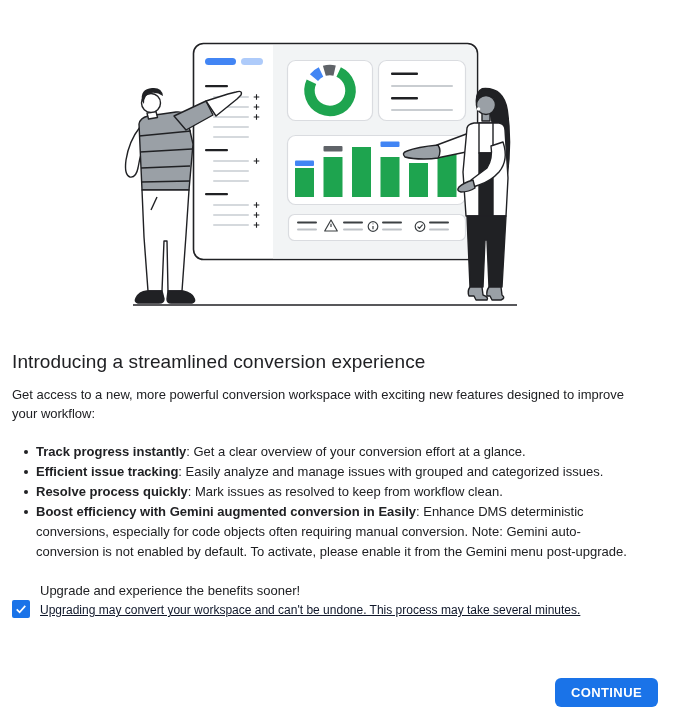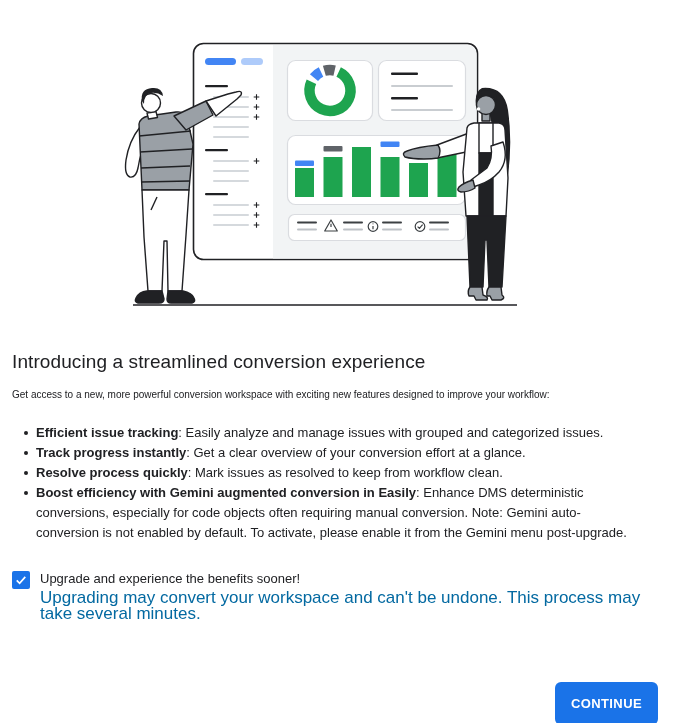--- a/index.html
+++ b/index.html
@@ -10,44 +10,44 @@
     color: #202124; overflow: hidden;
   }
   .illustration-wrap { width: 684px; height: 312px; }
   .illustration-wrap svg { display: block; }
   .content { padding: 0 12px; }
   .dialog-title {
     font-size: 19px; font-weight: 400; line-height: 24px;
     margin: 38px 0 0; color: #202124; letter-spacing: 0.1px;
   }
   .intro {
-    font-size: 10px; line-height: 19px; margin: 11px 0 0;
+    font-size: 13px; line-height: 19px; margin: 11px 0 0;
     max-width: 626px; color: #202124;
   }
   ul.features { list-style: none; margin: 19px 0 0; padding: 0 0 0 12px; max-width: 628px; }
   ul.features li { position: relative; font-size: 13px; line-height: 20px; padding-left: 12px; color: #202124; }
   ul.features li::before {
     content: ""; position: absolute; left: 0; top: 8px;
     width: 4px; height: 4px; border-radius: 50%; background: #202124;
   }
   ul.features b { font-weight: 700; }
-  .upgrade-row { display: flex; align-items: flex-start; margin-top: 27px; }
+  .upgrade-row { display: flex; align-items: flex-end; margin-top: 20px; }
   .checkbox {
     width: 18px; height: 18px; flex: 0 0 18px; border-radius: 2px;
     background: #1a73e8; display: flex; align-items: center; justify-content: center;
     cursor: pointer; margin-top: 1px;
   }
   .upgrade-text { margin-left: 10px; }
   .upgrade-label { font-size: 13px; line-height: 18px; color: #202124; }
-  .upgrade-note { font-size: 17px; line-height: 16px; color: #0369a1; margin-top: 2px; }
+  .upgrade-note { font-size: 12px; line-height: 16px; color: #0f172a; margin-top: 2px; text-decoration: underline; }
   .footer { display: flex; justify-content: flex-end; padding: 0 14px; margin-top: 60px; }
   .continue-btn {
     background: #1a73e8; color: #fff; border: none; border-radius: 6px;
     font-family: "Liberation Sans", sans-serif; font-size: 13px; font-weight: 600;
-    letter-spacing: 0.4px; padding: 0 16px; height: 43px; cursor: pointer;
+    letter-spacing: 0.4px; padding: 0 16px; height: 29px; cursor: pointer;
   }
 </style>
 </head>
 <body>
 
 <div class="illustration-wrap">
 <svg width="684" height="312" viewBox="0 0 684 312">
 
   <line x1="133" y1="305" x2="517" y2="305" stroke="#202124" stroke-width="1.4"></line>
 
@@ -171,22 +171,22 @@
   </g>
 </svg>
 </div>
 
 <div class="content">
   <h1 class="dialog-title">Introducing a streamlined conversion experience</h1>
 
   <p class="intro">Get access to a new, more powerful conversion workspace with exciting new features designed to improve your workflow:</p>
 
   <ul class="features">
+    <li><b>Track progress instantly</b><span>: Get a clear overview of your conversion effort at a glance.</span></li>
     <li><b>Efficient issue tracking</b><span>: Easily analyze and manage issues with grouped and categorized issues.</span></li>
-    <li><b>Track progress instantly</b><span>: Get a clear overview of your conversion effort at a glance.</span></li>
     <li><b>Resolve process quickly</b><span>: Mark issues as resolved to keep from workflow clean.</span></li>
     <li><b>Boost efficiency with Gemini augmented conversion in Easily</b><span>: Enhance DMS deterministic conversions, especially for code objects often requiring manual conversion. Note: Gemini auto-conversion is not enabled by default. To activate, please enable it from the Gemini menu post-upgrade.</span></li>
   </ul>
 
   <div class="upgrade-row">
     <div class="checkbox" role="checkbox" aria-checked="true">
       <svg width="14" height="14" viewBox="0 0 18 18">
         <path d="M3.5 9.5 L7.2 13.2 L14.5 5" stroke="#ffffff" stroke-width="2.2" fill="none"></path>
       </svg>
     </div>

